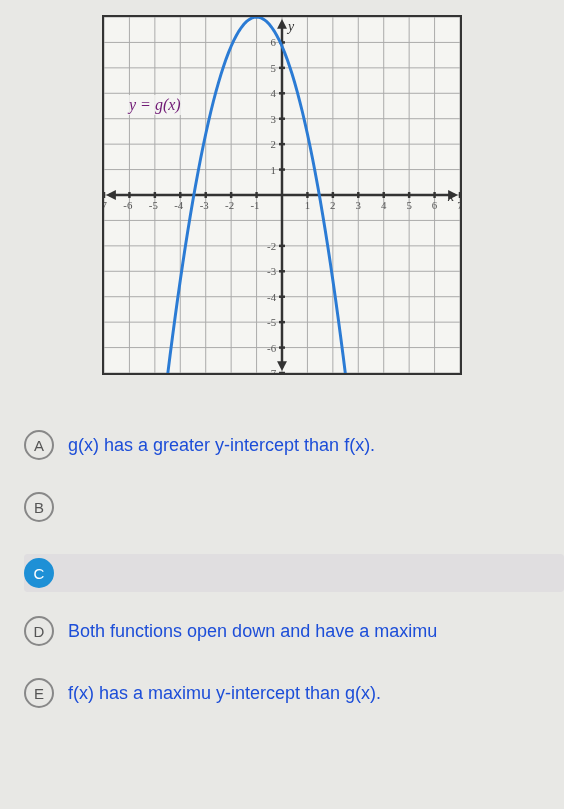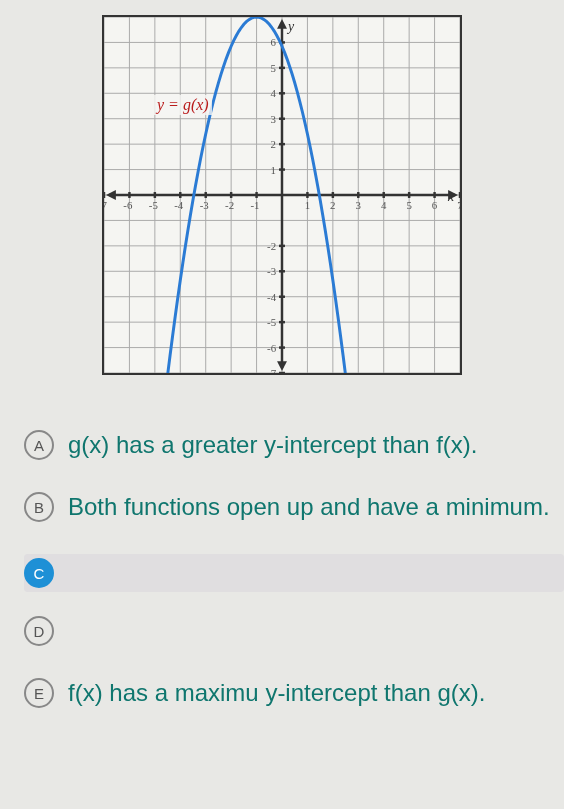--- a/index.html
+++ b/index.html
@@ -28,24 +28,23 @@
     .curve { stroke: #2b7bd4; stroke-width: 3; fill: none; }
     .tick-label { font-size: 11px; fill: #555; font-family: serif; }
     .axis-label { font-size: 14px; fill: #333; font-style: italic; font-family: serif; }
     .func-label {
       position: absolute;
       top: 78px;
       left: 22px;
       font-family: 'Times New Roman', serif;
       font-style: italic;
       font-size: 16px;
-      color: #b91c1c;
+      color: #701a75;
       background: rgba(245,245,242,0.8);
       padding: 1px 3px;
-      margin-left: 28px;
     }
     .choices {
       margin-top: 55px;
       padding-left: 24px;
     }
     .choice {
       display: flex;
       align-items: center;
       margin-bottom: 32px;
       cursor: pointer;
@@ -69,22 +68,22 @@
       border-color: #1e90d6;
       color: #fff;
     }
     .choice.selected {
       background: rgba(200,190,210,0.25);
       border-radius: 4px;
       padding: 4px 0;
       margin-bottom: 24px;
     }
     .choice-text {
-      font-size: 24px;
-      color: #0f766e;
+      font-size: 18px;
+      color: #1d4ed8;
     }
   </style>
 </head>
 <body>
 
 <div class="graph-container">
   <svg class="graph-svg" viewBox="0 0 360 360">
     <g id="grid">
         <line class="grid-line" x1="0" y1="0" x2="0" y2="360"></line>
         <line class="grid-line" x1="25.71428571428571" y1="0" x2="25.71428571428571" y2="360"></line>
@@ -186,25 +185,25 @@
   <div class="func-label">y = g(x)</div>
 </div>
 
 <div class="choices" id="choices">
     <div class="choice">
     <div class="choice-circle">A</div>
     <div class="choice-text">g(x) has a greater y-intercept than f(x).</div>
   </div>
     <div class="choice">
     <div class="choice-circle">B</div>
-    <div class="choice-text">Both functions open up and have a minimum.</div>
   </div>
     <div class="choice selected">
     <div class="choice-circle">C</div>
   </div>
     <div class="choice">
     <div class="choice-circle">D</div>
+    <div class="choice-text">Both functions open down and have a maximu</div>
   </div>
     <div class="choice">
     <div class="choice-circle">E</div>
     <div class="choice-text">f(x) has a maximu y-intercept than g(x).</div>
   </div>
   </div>
 
 </body></html>

